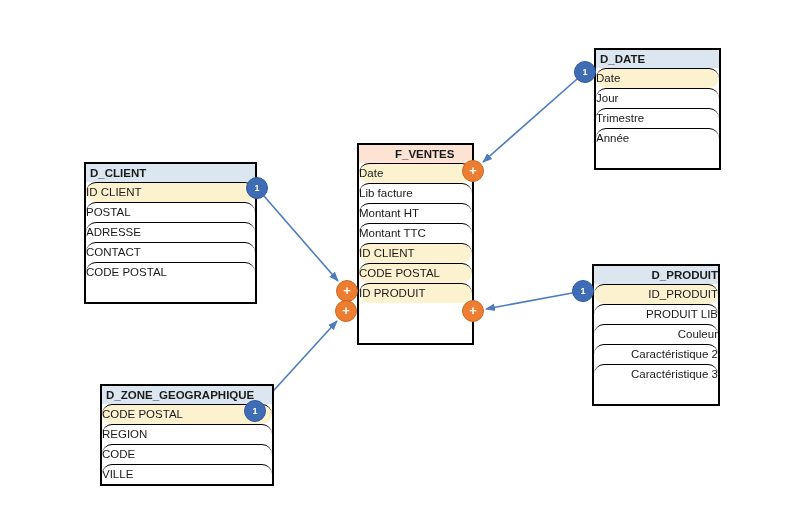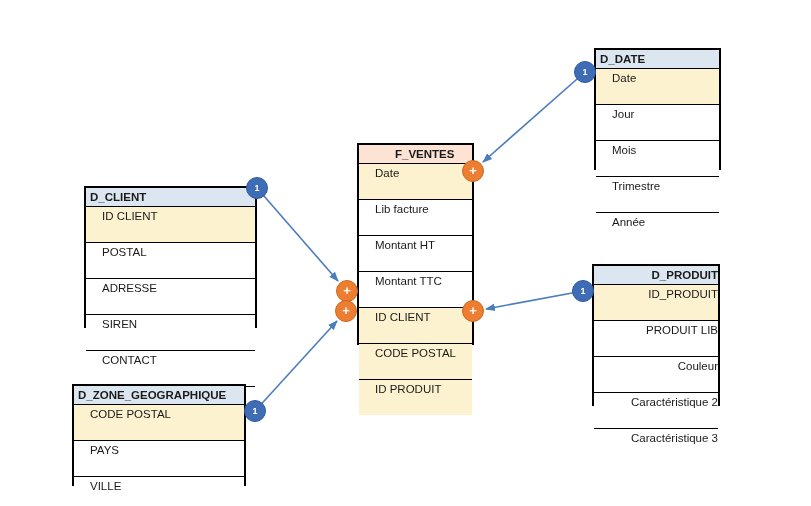--- a/index.html
+++ b/index.html
@@ -41,30 +41,31 @@
     font-weight: bold;
     font-size: 11.5px;
     color: #1a1a1a;
     padding-left: 4px;
     white-space: nowrap;
     overflow: hidden;
   }
   .table.dimension .thead { background: var(--dimensionHeaderBg, #dce6f1); }
   .table.fact      .thead { background: var(--factHeaderBg, #fce3d4); padding-left: 36px; }
   .trow {
-    height: 36px;
+    height: 20px;
     line-height: 18px;
     box-sizing: border-box;
     border-top: 1px solid var(--tableBorder, #000000);
     font-size: 11.5px;
     color: #1a1a1a;
-    padding-left: 16px;
+    padding-left: 0;
     background: var(--rowBg, #ffffff);
     white-space: nowrap;
     overflow: hidden;
+    border-radius: 10px;
   }
   .trow.key { background: var(--keyRowBg, #fdf2cf); }
   .badge {
     position: absolute;
     width: 22px;
     height: 22px;
     box-sizing: border-box;
     border-radius: 50%;
     color: #ffffff;
     text-align: center;
@@ -95,30 +96,28 @@
     </defs>
   <line x1="585" y1="72" x2="483" y2="162" marker-end="url(#arrowhead)"></line>
       <line x1="257" y1="188" x2="338" y2="281" marker-end="url(#arrowhead)"></line>
       <line x1="255" y1="411" x2="337" y2="321" marker-end="url(#arrowhead)"></line>
       <line x1="583" y1="291" x2="486" y2="309" marker-end="url(#arrowhead)"></line>
     </svg>
 <div class="table dimension" style="left: 594px; top: 48px; width: 127px; height: 122px;">
       <div class="thead">D_DATE</div>
       <div class="trow key">Date</div>
       <div class="trow">Jour</div>
-      <div class="trow">Mois</div>
       <div class="trow">Trimestre</div>
       <div class="trow">Année</div>
     </div>
-    <div class="table dimension" style="left: 84px; top: 162px; width: 173px; height: 142px; margin-top: 24px;">
+    <div class="table dimension" style="left: 84px; top: 162px; width: 173px; height: 142px;">
       <div class="thead">D_CLIENT</div>
       <div class="trow key">ID CLIENT</div>
       <div class="trow">POSTAL</div>
       <div class="trow">ADRESSE</div>
-      <div class="trow">SIREN</div>
       <div class="trow">CONTACT</div>
       <div class="trow">CODE POSTAL</div>
     </div>
     <div class="table fact" style="left: 357px; top: 143px; width: 117px; height: 202px;">
       <div class="thead">F_VENTES</div>
       <div class="trow key">Date</div>
       <div class="trow">Lib facture</div>
       <div class="trow">Montant HT</div>
       <div class="trow">Montant TTC</div>
       <div class="trow key">ID CLIENT</div>
@@ -126,24 +125,25 @@
       <div class="trow key">ID PRODUIT</div>
     </div>
     <div class="table dimension" style="left: 592px; top: 264px; width: 128px; height: 142px; text-align: right;">
       <div class="thead">D_PRODUIT</div>
       <div class="trow key">ID_PRODUIT</div>
       <div class="trow">PRODUIT LIB</div>
       <div class="trow">Couleur</div>
       <div class="trow">Caractéristique 2</div>
       <div class="trow">Caractéristique 3</div>
     </div>
-    <div class="table dimension" style="left: 72px; top: 384px; width: 174px; height: 102px;">
+    <div class="table dimension" style="left: 100px; top: 384px; width: 174px; height: 102px;">
       <div class="thead">D_ZONE_GEOGRAPHIQUE</div>
       <div class="trow key">CODE POSTAL</div>
-      <div class="trow">PAYS</div>
+      <div class="trow">REGION</div>
+      <div class="trow">CODE</div>
       <div class="trow">VILLE</div>
     </div>
     <div class="badge one" style="left: 574px; top: 61px;">1</div>
     <div class="badge one" style="left: 246px; top: 177px;">1</div>
     <div class="badge one" style="left: 244px; top: 400px;">1</div>
     <div class="badge one" style="left: 572px; top: 280px;">1</div>
     <div class="badge many" style="left: 462px; top: 160px;">+</div>
     <div class="badge many" style="left: 336px; top: 280px;">+</div>
     <div class="badge many" style="left: 335px; top: 300px;">+</div>
     <div class="badge many" style="left: 462px; top: 300px;">+</div>

